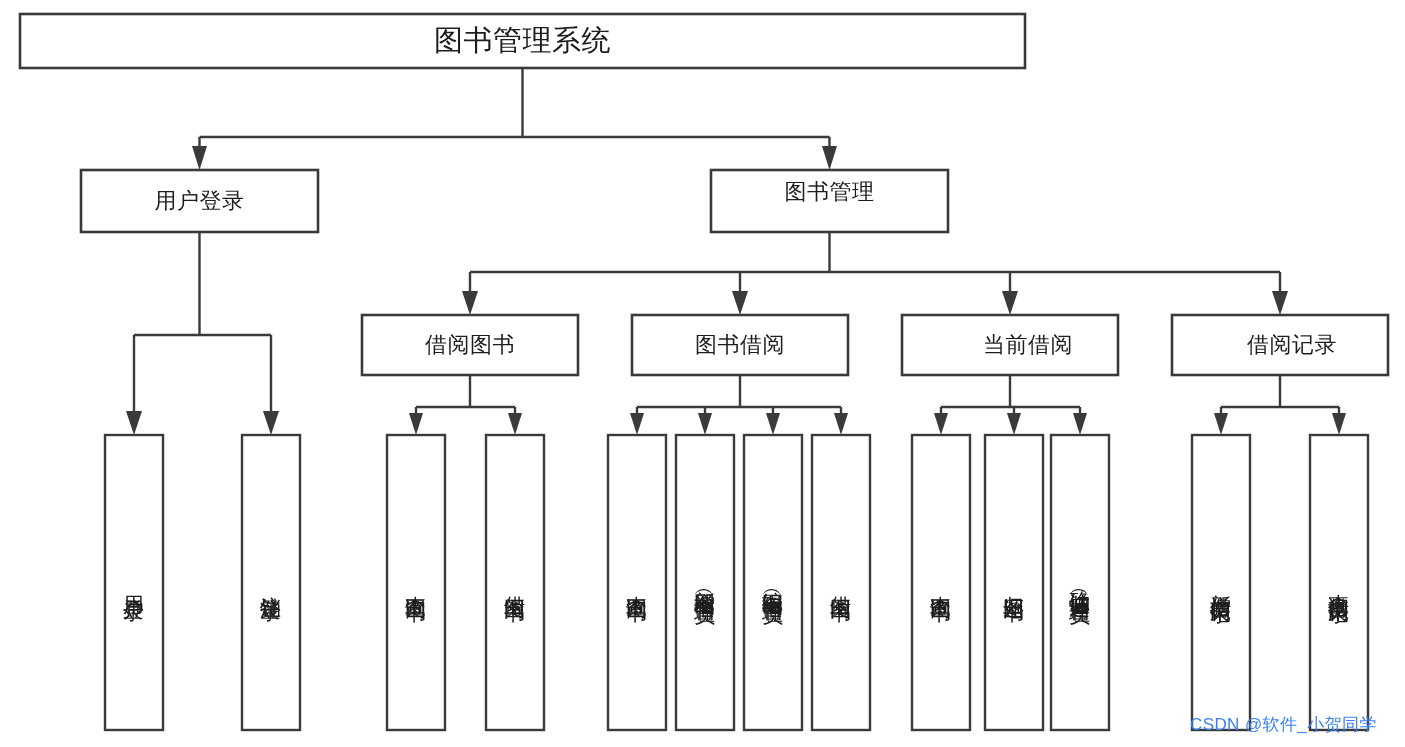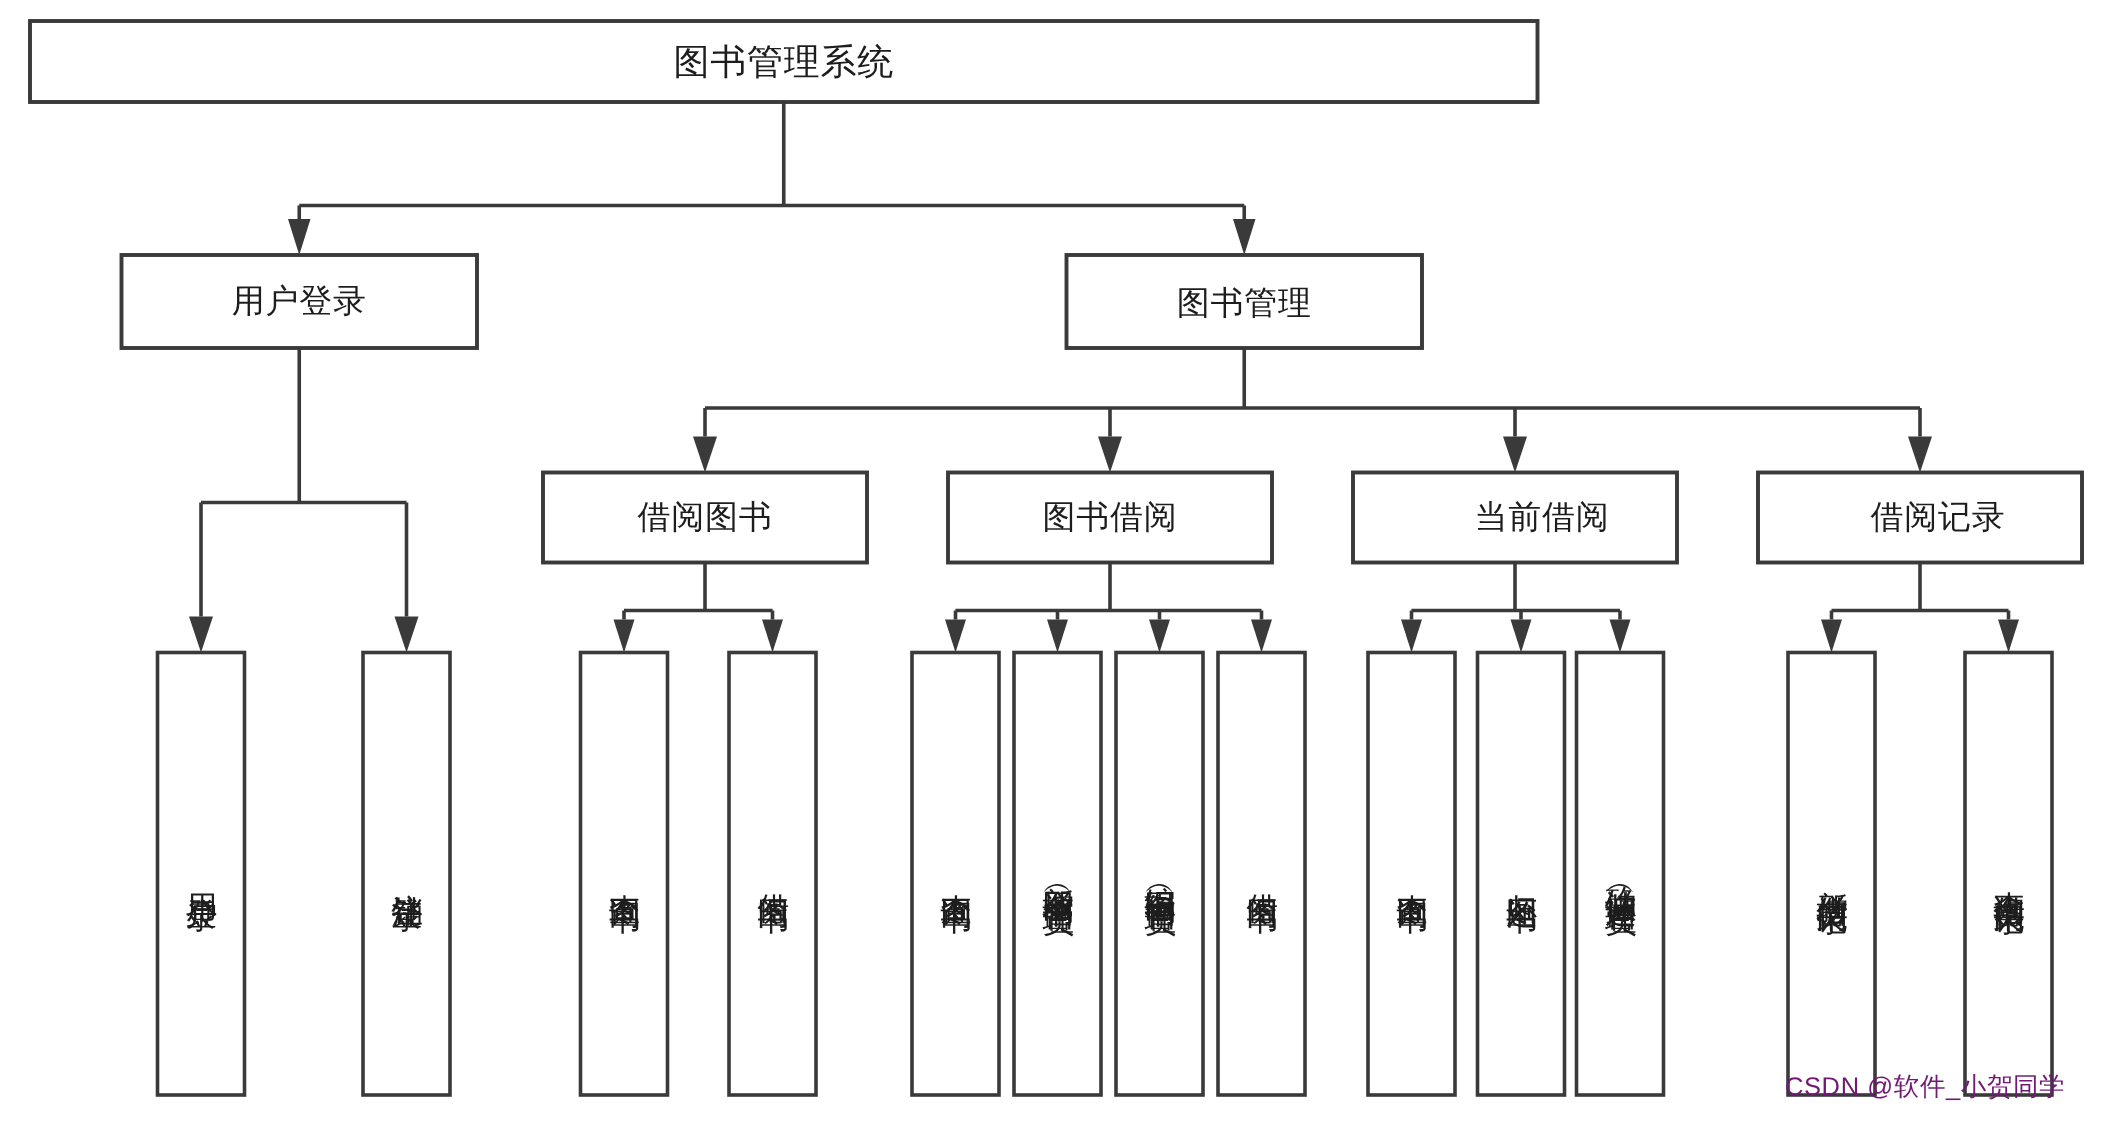--- a/index.html
+++ b/index.html
@@ -57,37 +57,37 @@
     justify-content: center;
     text-align: center;
     pointer-events: none;
     white-space: nowrap;
   }
   .label-h {
     font-size: 22px;
     letter-spacing: 0.5px;
   }
   .label-title {
-    font-size: 24px;
+    font-size: 29px;
     letter-spacing: 0.5px;
   }
   .label-v {
     font-size: 21px;
     writing-mode: vertical-rl;
     text-orientation: upright;
     letter-spacing: 2px;
     line-height: 1;
     white-space: normal;
   }
   .watermark {
     position: absolute;
     left: 1190px;
     top: 713px;
     font-size: 17px;
-    color: #701a75;
+    color: #3b82f6;
     font-family: "Liberation Sans", "DejaVu Sans", sans-serif;
     letter-spacing: 0.4px;
     white-space: nowrap;
   }
 </style>
 </head>
 <body>
 
 <div id="diagram-root">
 
@@ -187,21 +187,21 @@
     <rect class="node-rect-thin" x="912" y="435" width="58" height="295"></rect>
     <rect class="node-rect-thin" x="985" y="435" width="58" height="295"></rect>
     <rect class="node-rect-thin" x="1051" y="435" width="58" height="295"></rect>
     <rect class="node-rect-thin" x="1192" y="435" width="58" height="295"></rect>
     <rect class="node-rect-thin" x="1310" y="435" width="58" height="295"></rect>
   </svg>
 
   <div class="node-label label-title" style="left:20px; top:14px; width:1005px; height:54px;">图书管理系统</div>
 
   <div class="node-label label-h" style="left:81px; top:170px; width:237px; height:62px;">用户登录</div>
-  <div class="node-label label-h" style="left:711px; top:170px; width:237px; height:64px;">图书管理</div>
+  <div class="node-label label-h" style="left:711px; top:160px; width:237px; height:64px;">图书管理</div>
 
   <div class="node-label label-h" style="left:362px; top:315px; width:216px; height:60px;">借阅图书</div>
   <div class="node-label label-h" style="left:632px; top:315px; width:216px; height:60px;border-radius:16px;">图书借阅</div>
   <div class="node-label label-h" style="left:902px; top:315px; width:252px; height:60px;">当前借阅</div>
   <div class="node-label label-h" style="left:1172px; top:315px; width:240px; height:60px;">借阅记录</div>
 
   <div class="node-label label-v" style="left:105px; top:435px; width:58px; height:295px;">用户登录</div>
   <div class="node-label label-v" style="left:242px; top:435px; width:58px; height:295px;">注销登录</div>
   <div class="node-label label-v" style="left:387px; top:435px; width:58px; height:295px;">查询图书</div>
   <div class="node-label label-v" style="left:486px; top:435px; width:58px; height:295px;">借阅图书</div>

